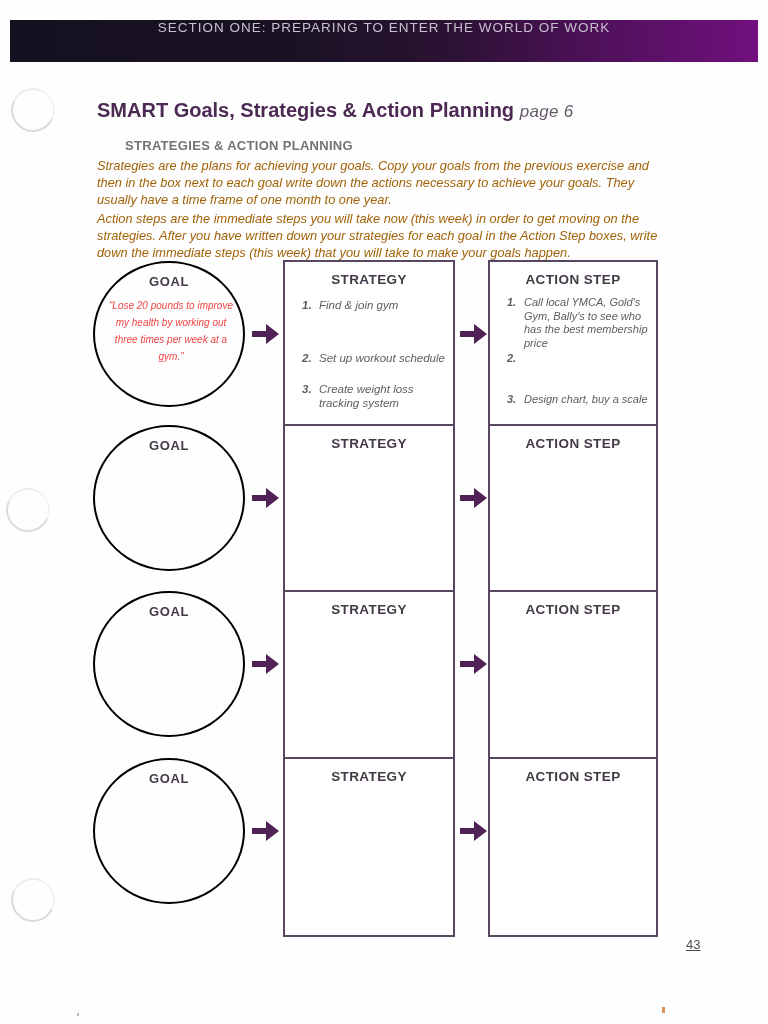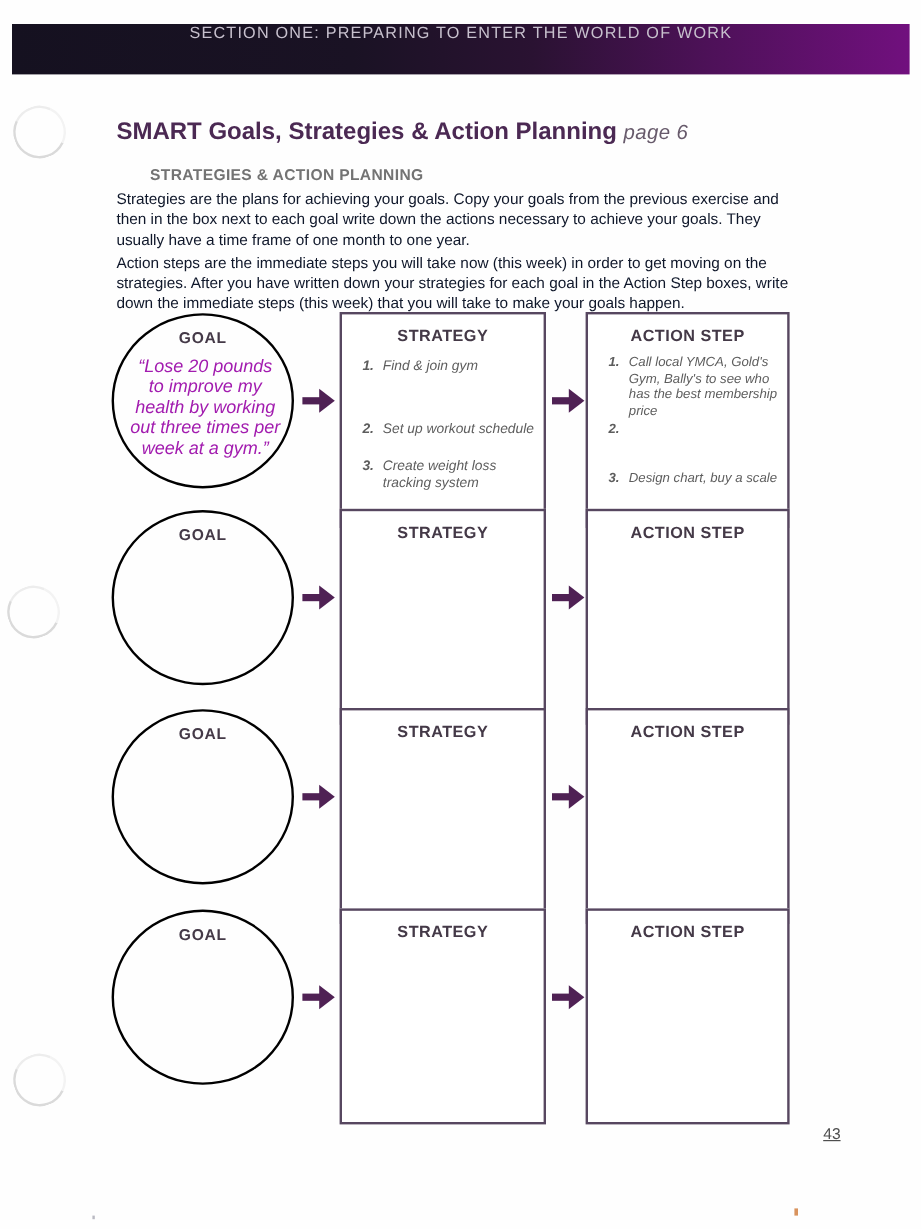--- a/index.html
+++ b/index.html
@@ -22,37 +22,37 @@
   .punch {
     position:absolute; width:44px; height:44px; border-radius:50%;
     border:2px solid #dadada; border-right-color:#f3f3f3; border-top-color:#ededed;
     transform:rotate(-20deg);
   }
   .speck { position:absolute; }
   
   .title { position:absolute; left:97px; top:99px; font-size:20px; font-weight:bold; color:#4b2953; }
   .title em { font-weight:normal; font-style:italic; font-size:17px; color:#675a6b; letter-spacing:0.3px; }
   .subheading { position:absolute; left:97px; top:138px; font-size:13px; font-weight:bold; color:#737373; letter-spacing:0.3px;margin-left:28px; }
-  .para { position:absolute; left:97px; width:578px; font-size:12.8px; line-height:17px; color:#0f172a; }
+  .para { position:absolute; left:97px; width:578px; font-size:12.8px; line-height:17px; color:#a16207;font-style:italic; }
   .para1 { top:157px; }
   .para2 { top:210px; }
   
   .wrow { position:absolute; left:0; width:768px; height:150px; }
   .row1 { top:260px; } .row2 { top:424px; } .row3 { top:590px; } .row4 { top:757px; }
   .goal-circle {
     position:absolute; left:93px; top:1px; width:152px; height:146px;
     border:2px solid #000000; border-radius:50%;
   }
   .goal-head {
     position:absolute; top:11px; left:0; width:100%; text-align:center;
     font-size:13px; font-weight:bold; color:#443947; letter-spacing:0.6px;
   }
   .goal-text {
     position:absolute; top:34px; left:13px; width:126px; text-align:center;
-    font-size:15px; font-style:italic; line-height:17px; color:#a21caf;
+    font-size:10px; font-style:italic; line-height:17px; color:#ef4444;
   }
   .wbox {
     position:absolute; top:0; height:180px; background:#fff;
   }
   .sbox { left:283px; width:172px; border:2px solid #574760; }
   .abox { left:488px; width:170px; border:2px solid #574760; }
   .box-head {
     position:absolute; top:10px; left:0; width:100%; text-align:center;
     font-size:13.5px; font-weight:bold; color:#443947; letter-spacing:0.4px;
   }

